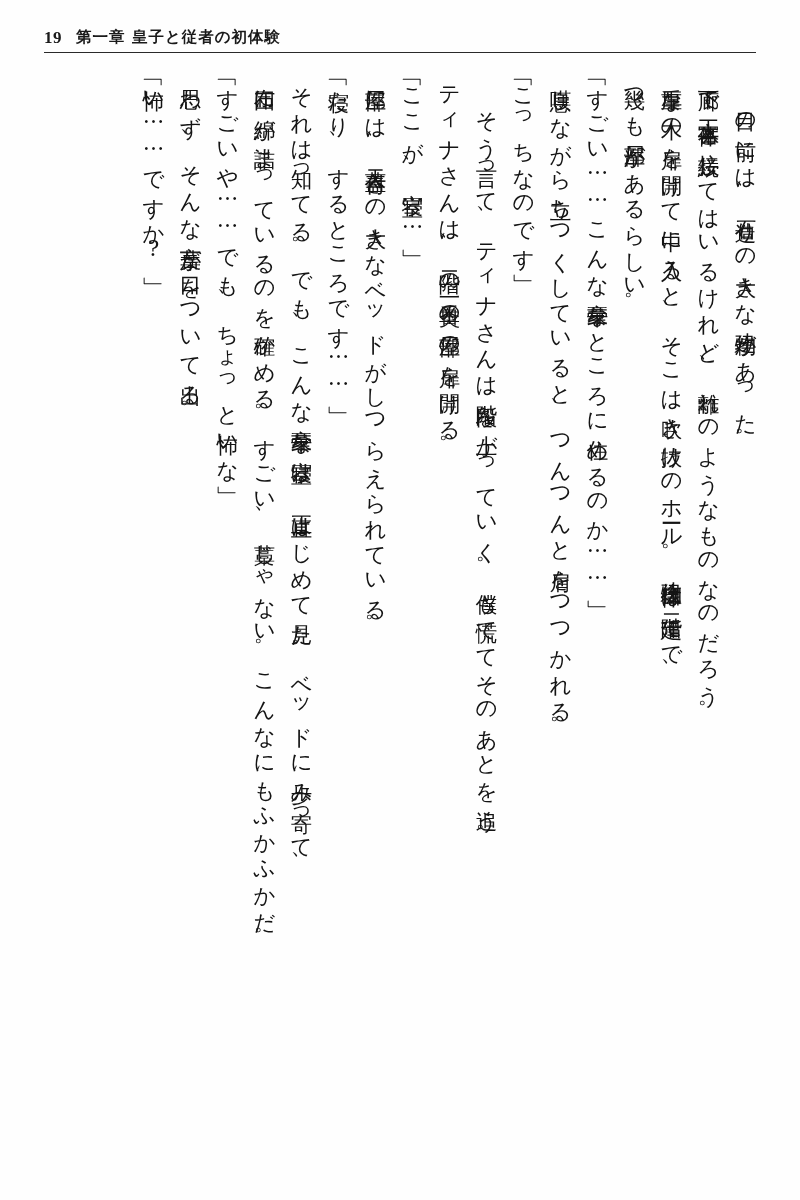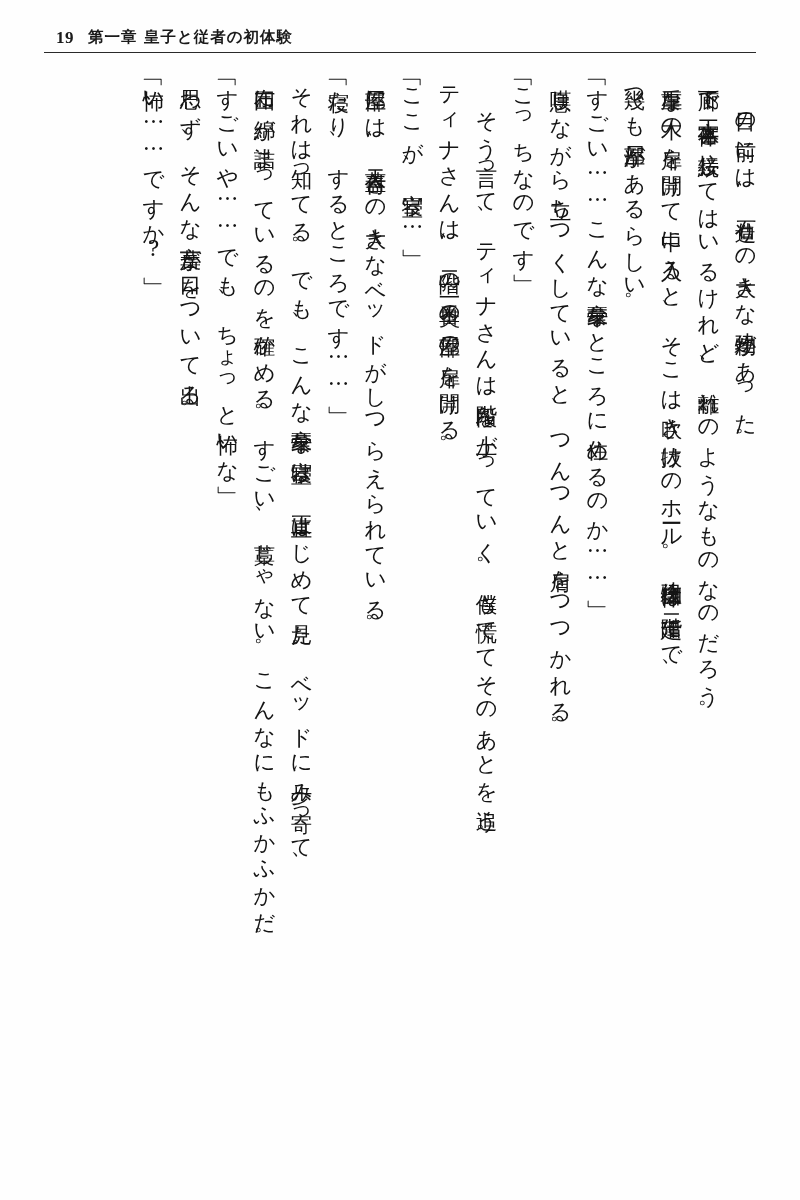--- a/index.html
+++ b/index.html
@@ -32,21 +32,20 @@
     align-items: flex-end;
     gap: 14px;
     border-bottom: 1.6px solid #2a2a2a;
     padding-bottom: 4px;
   }
   .folio {
     font-size: 17px;
     font-weight: bold;
     letter-spacing: 0.5px;
     font-family: "Liberation Serif", "DejaVu Serif", serif;
-    margin-left: 12px;
   }
   .chapter-title {
     font-size: 15.5px;
     font-weight: bold;
     letter-spacing: 1px;
     font-family: "DejaVu Serif", "Liberation Serif", serif;
     text-align: right;
   }
 
   

